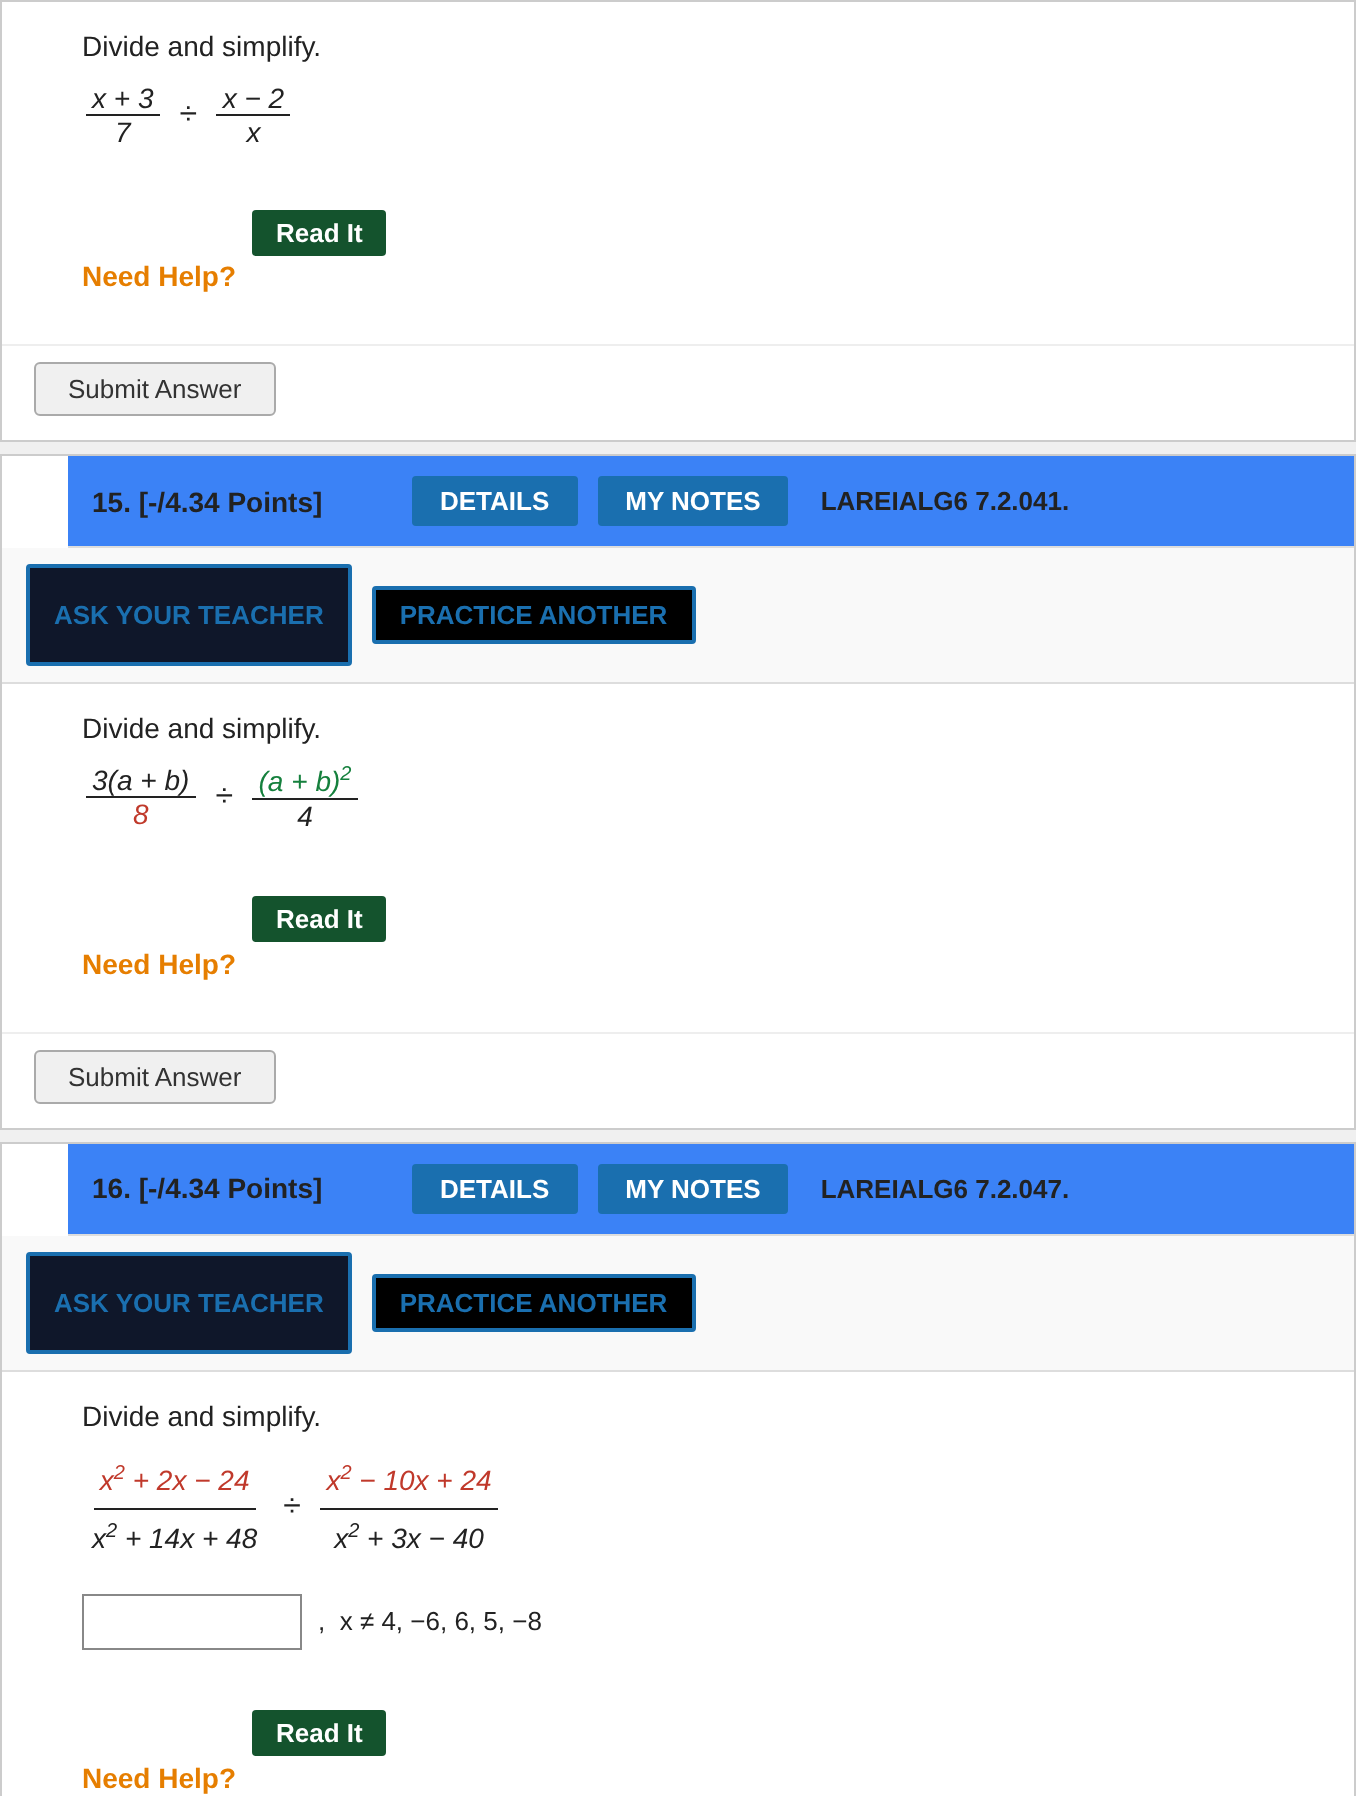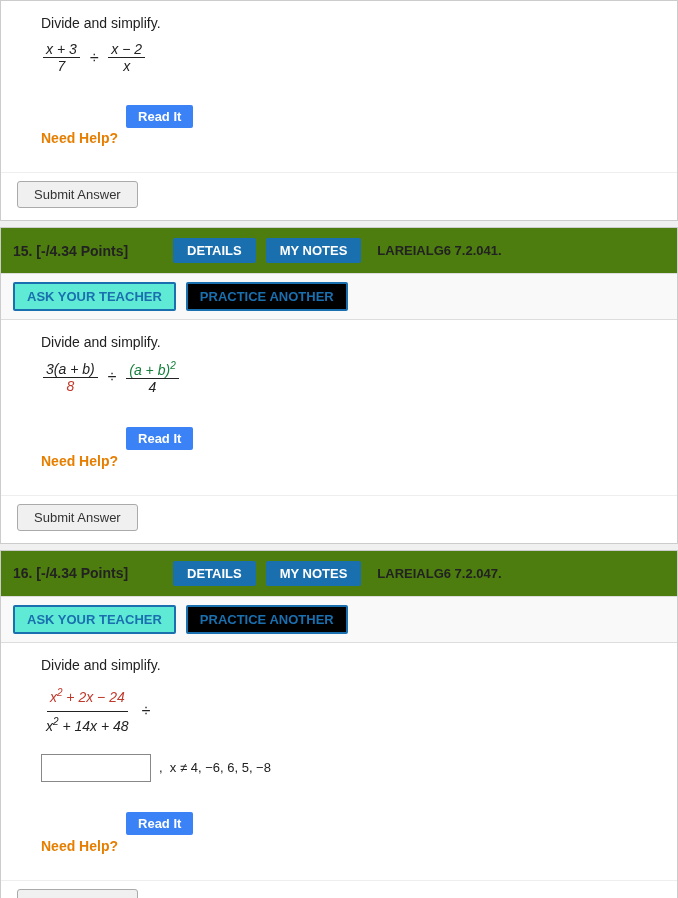--- a/index.html
+++ b/index.html
@@ -13,23 +13,24 @@
     .problem-section {
       background: #fff;
       border: 1px solid #ccc;
       margin-bottom: 6px;
     }
     .problem-header {
       display: flex;
       align-items: center;
       padding: 10px 12px;
       gap: 10px;
-      background: #4d7c0f;
+      background: #3b82f6;
       border-bottom: 1px solid #ddd;
       flex-wrap: wrap;
+      margin-left: 33px;
     }
     .problem-number {
       font-weight: bold;
       font-size: 14px;
       min-width: 150px;
     }
     .btn-details {
       background: #1a6faf;
       color: #fff;
       border: none;
@@ -57,24 +58,24 @@
     }
     .ask-row {
       display: flex;
       align-items: center;
       padding: 8px 12px;
       gap: 10px;
       border-bottom: 1px solid #ddd;
       background: #f9f9f9;
     }
     .btn-ask {
-      background: #5eead4;
+      background: #0f172a;
       color: #1a6faf;
       border: 2px solid #1a6faf;
-      padding: 5px 12px;
+      padding: 16px 12px;
       font-size: 13px;
       font-weight: bold;
       cursor: pointer;
       border-radius: 2px;
     }
     .btn-practice {
       background: #000000;
       color: #1a6faf;
       border: 2px solid #1a6faf;
       padding: 5px 12px;
@@ -140,21 +141,21 @@
       gap: 8px;
       margin-bottom: 12px;
     }
     .need-help-label {
       color: #e67e00;
       font-weight: bold;
       font-size: 14px;
       margin-top: 44px;
     }
     .btn-read-it {
-      background: #3b82f6;
+      background: #14532d;
       color: #fff;
       border: none;
       padding: 4px 12px;
       font-size: 13px;
       font-weight: bold;
       cursor: pointer;
       border-radius: 2px;
     }
     .submit-row {
       padding: 8px 12px 12px 16px;
@@ -259,20 +260,24 @@
   </div>
   <div class="problem-body">
     <div class="problem-instruction">Divide and simplify.</div>
 
     <div class="math-expr" style="margin-bottom:14px; line-height:2;">
       <span class="fraction">
         <span class="num" style="color:#c0392b;"><em>x</em><span class="superscript">2</span> + 2<em>x</em> − 24</span>
         <span class="den"><em>x</em><span class="superscript">2</span> + 14<em>x</em> + 48</span>
       </span>
       <span class="div-symbol">÷</span>
+      <span class="fraction">
+        <span class="num" style="color:#c0392b;"><em>x</em><span class="superscript">2</span> − 10<em>x</em> + 24</span>
+        <span class="den"><em>x</em><span class="superscript">2</span> + 3<em>x</em> − 40</span>
+      </span>
     </div>
     <div class="answer-row">
       <input class="answer-input" type="text" style="">
       <span class="condition">,&nbsp;&nbsp;<span>x ≠ 4, −6, 6, 5, −8</span></span>
     </div>
     <div class="need-help">
       <span class="need-help-label">Need Help?</span>
       <button class="btn-read-it">Read It</button>
     </div>
   </div>

